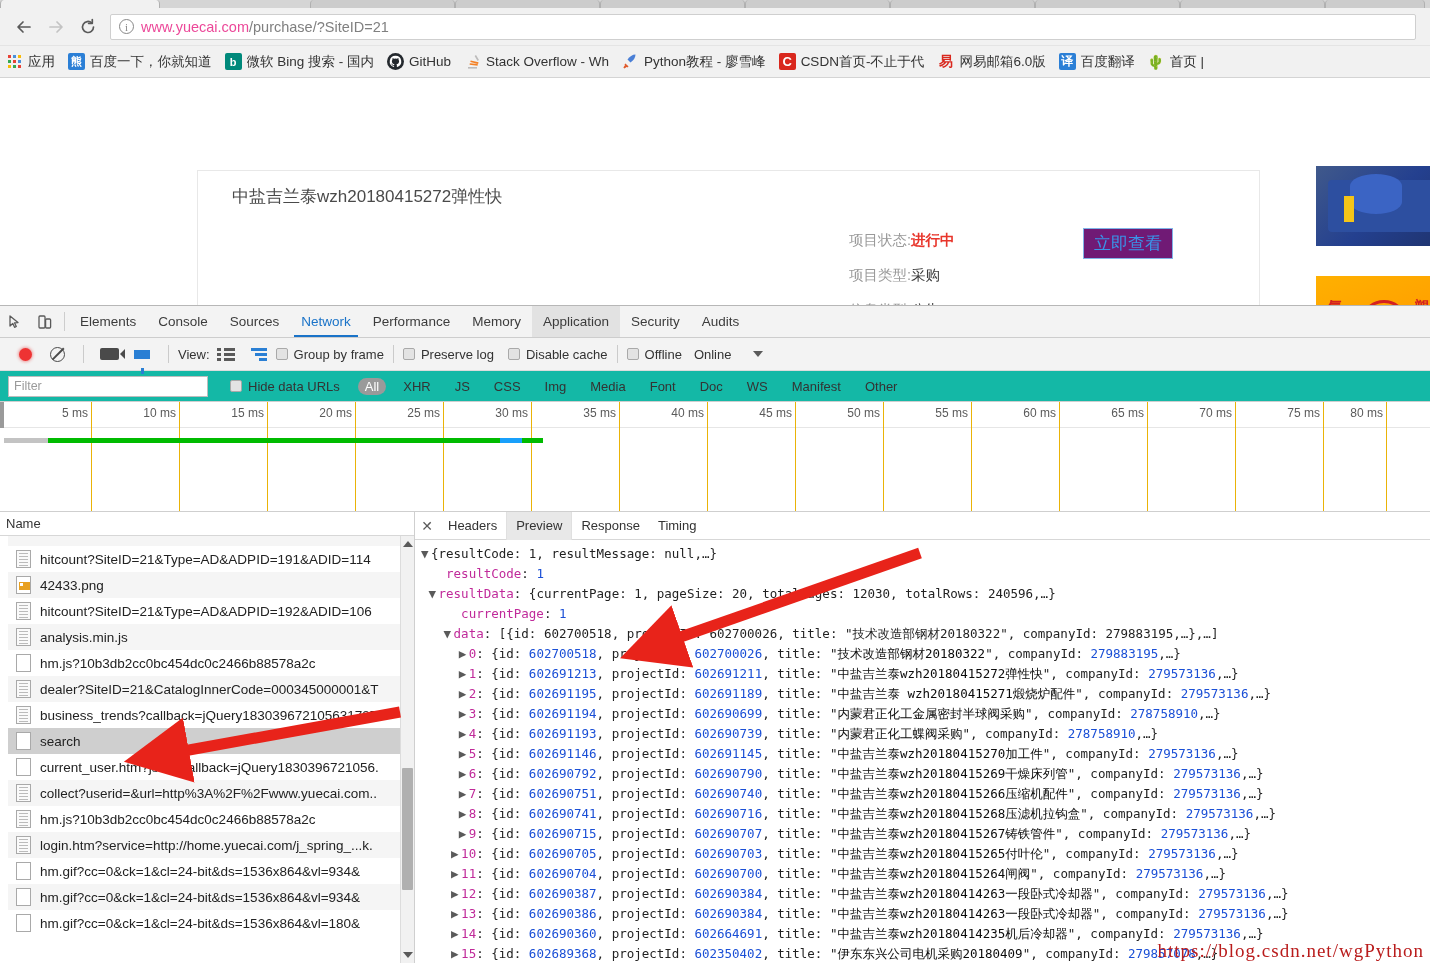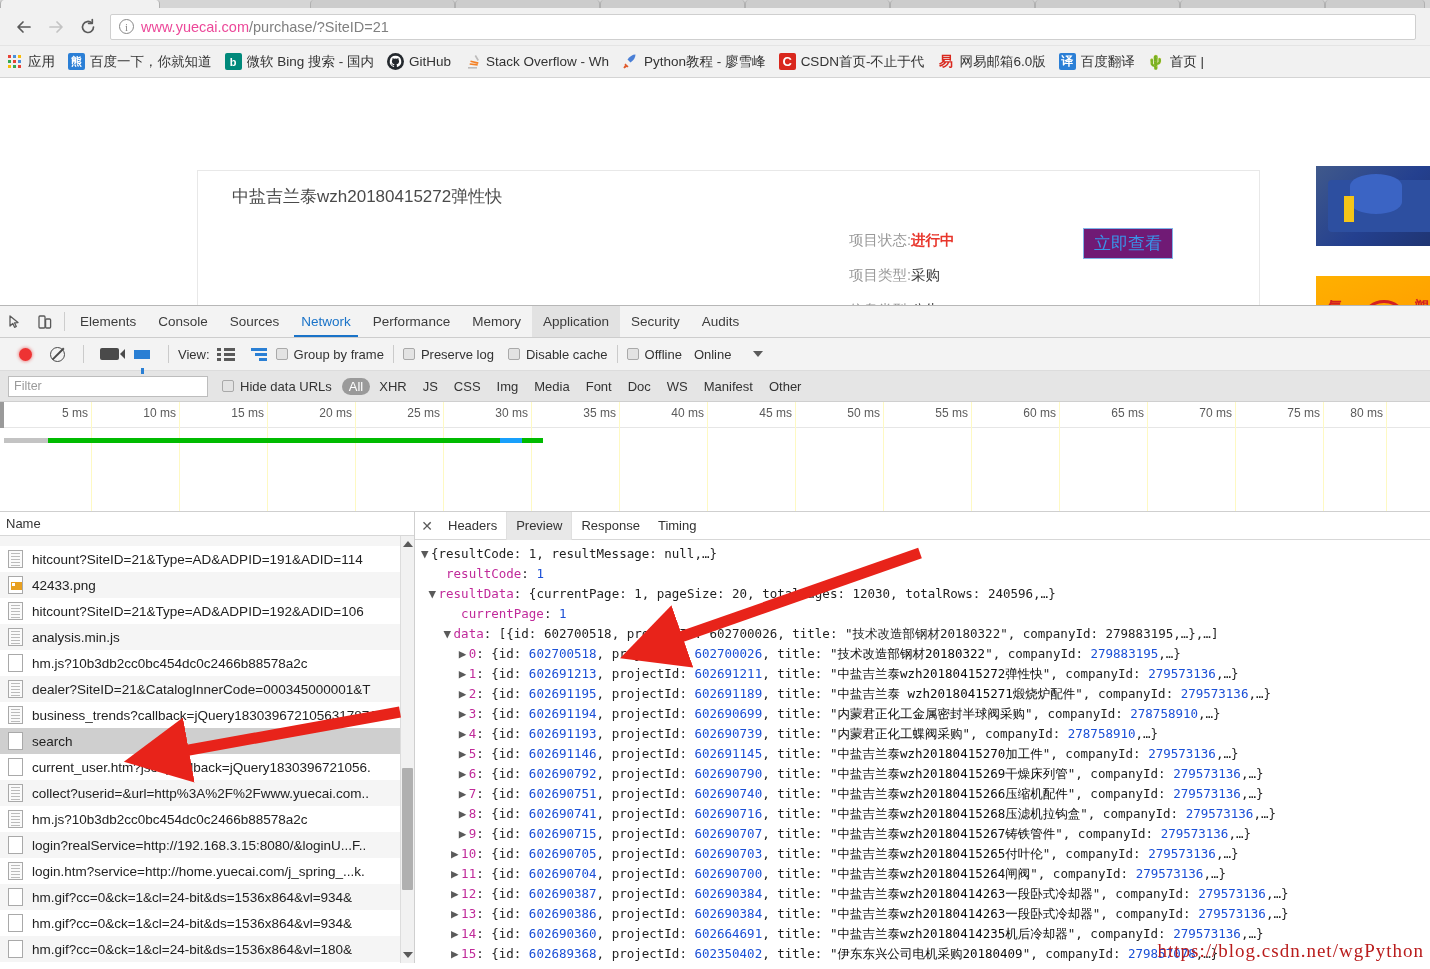--- a/index.html
+++ b/index.html
@@ -108,45 +108,45 @@
   .cbx { width:12px; height:12px; border:1px solid #a9a9a9; background:#e3e3e3;
       border-radius:2px; display:inline-block; margin-right:6px; vertical-align:-2px; }
   .lv-ico1 { display:grid; grid-template-columns:4px 11px; grid-gap:2px 3px; align-items:center; }
   .lv-ico1 i { height:3px; background:#5a5a5a; display:block; }
   .lv-ico2 { position:relative; width:16px; height:13px; }
   .lv-ico2 i { position:absolute; height:3px; background:#2a7fd4; display:block; }
   .chev-down { width:0;height:0;border-left:5px solid transparent;border-right:5px solid transparent;
       border-top:6px solid #5a5a5a; }
 
   .dt-filterbar { height:31px; display:flex; align-items:center; padding:0 8px;
-      background:#e5e5e5; border-bottom:1px solid #cfcfcf; font-size:13px; color:#333; }
+      background:#14b8a6; border-bottom:1px solid #cfcfcf; font-size:13px; color:#333;gap:8px; }
   .filter-input { width:200px; height:21px; border:1px solid #bdbdbd; background:#fff;
       padding:0 5px; font-size:12.5px; color:#9a9a9a; display:flex; align-items:center; }
   .type-pill { padding:1px 7px; border-radius:9px; margin-right:2px; }
   .type-pill.on { background:#9a9a9a; color:#fff; }
 
   
   .dt-timeline { height:110px; position:relative; background:#fff;
       border-bottom:1px solid #cfcfcf; overflow:hidden; }
   .tl-ruler { height:26px; position:relative; border-bottom:1px solid #e6e6e6; }
-  .tl-tick { position:absolute; top:0; bottom:-84px; width:1px; background:#fef9c3; }
+  .tl-tick { position:absolute; top:0; bottom:-84px; width:1px; background:#eab308; }
   .tl-tick span { position:absolute; right:4px; top:4px; font-size:12px; color:#5a5a5a;
       white-space:nowrap; }
   .tl-lead { position:absolute; left:0; top:0; width:4px; height:26px; background:#9a9a9a; }
   .tl-bar-gray { position:absolute; left:4px; top:36px; width:44px; height:5px; background:#c3c3c3; }
   .tl-bar-green { position:absolute; left:48px; top:36px; width:495px; height:5px; background:#0b0; }
   .tl-bar-blue { position:absolute; left:500px; top:36px; width:22px; height:5px; background:#18a0fb; }
 
   
   .dt-body { flex:1; display:flex; min-height:0; }
   .pane-left { width:415px; border-right:1px solid #cfcfcf; display:flex; flex-direction:column;
       min-height:0; background:#fff; }
   .pl-head { height:24px; display:flex; align-items:center; padding-left:6px;
       font-size:13px; color:#333; border-bottom:1px solid #d7d7d7; background:#fff; }
-  .pl-list { flex:1; overflow:hidden; position:relative; }
+  .pl-list { flex:1; overflow:hidden; position:relative;padding-left:8px; }
   .req { height:26px; display:flex; align-items:center; padding-left:8px; font-size:13.5px;
       color:#222; white-space:nowrap; overflow:hidden; }
   .req:nth-child(odd) { background:#f5f5f5; }
   .req.sel { background:#cfcfcf !important; }
   .fico { width:15px; height:18px; border:1px solid #a9a9a9; background:#fff; margin-right:9px;
       flex:0 0 auto; position:relative; }
   .fico.doc { background:#fafafa; }
   .fico.doc:before { content:""; position:absolute; left:2px; top:2px; right:2px; height:1px;
       box-shadow:0 0 0 0 #bbb, 0 3px 0 0 #bbb, 0 6px 0 0 #bbb, 0 9px 0 0 #bbb, 0 12px 0 0 #bbb;
       background:#bbb; }
@@ -552,24 +552,20 @@
         </div>
         <div class="req">
           <span class="fico doc"></span>
           <span>collect?userid=&amp;url=http%3A%2F%2Fwww.yuecai.com..</span>
         </div>
         <div class="req">
           <span class="fico doc"></span>
           <span>hm.js?10b3db2cc0bc454dc0c2466b88578a2c</span>
         </div>
         <div class="req">
-          <span class="fico"></span>
-          <span>login?realService=http://192.168.3.15:8080/&amp;loginU...F..</span>
-        </div>
-        <div class="req">
           <span class="fico doc"></span>
           <span>login.htm?service=http://home.yuecai.com/j_spring_...k.</span>
         </div>
         <div class="req">
           <span class="fico"></span>
           <span>hm.gif?cc=0&amp;ck=1&amp;cl=24-bit&amp;ds=1536x864&amp;vl=934&amp;</span>
         </div>
         <div class="req">
           <span class="fico"></span>
           <span>hm.gif?cc=0&amp;ck=1&amp;cl=24-bit&amp;ds=1536x864&amp;vl=934&amp;</span>

